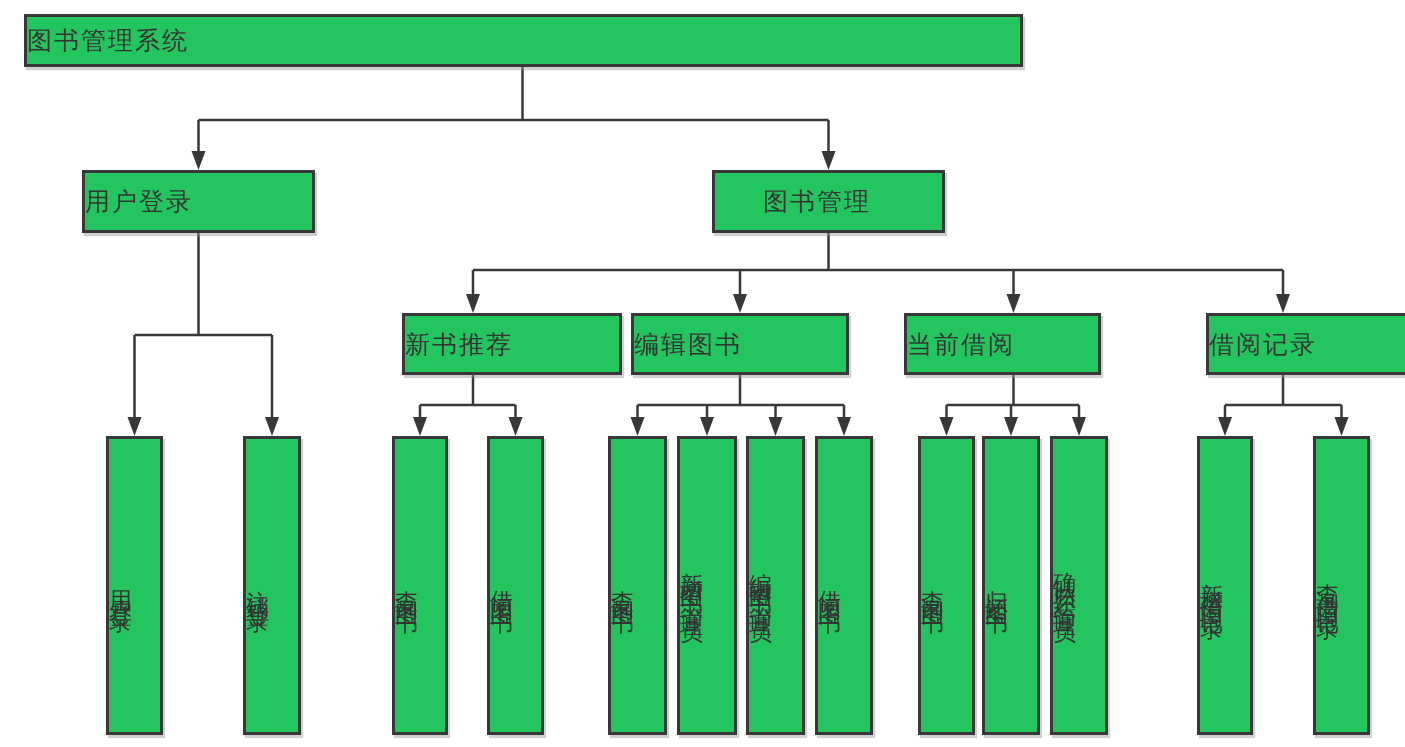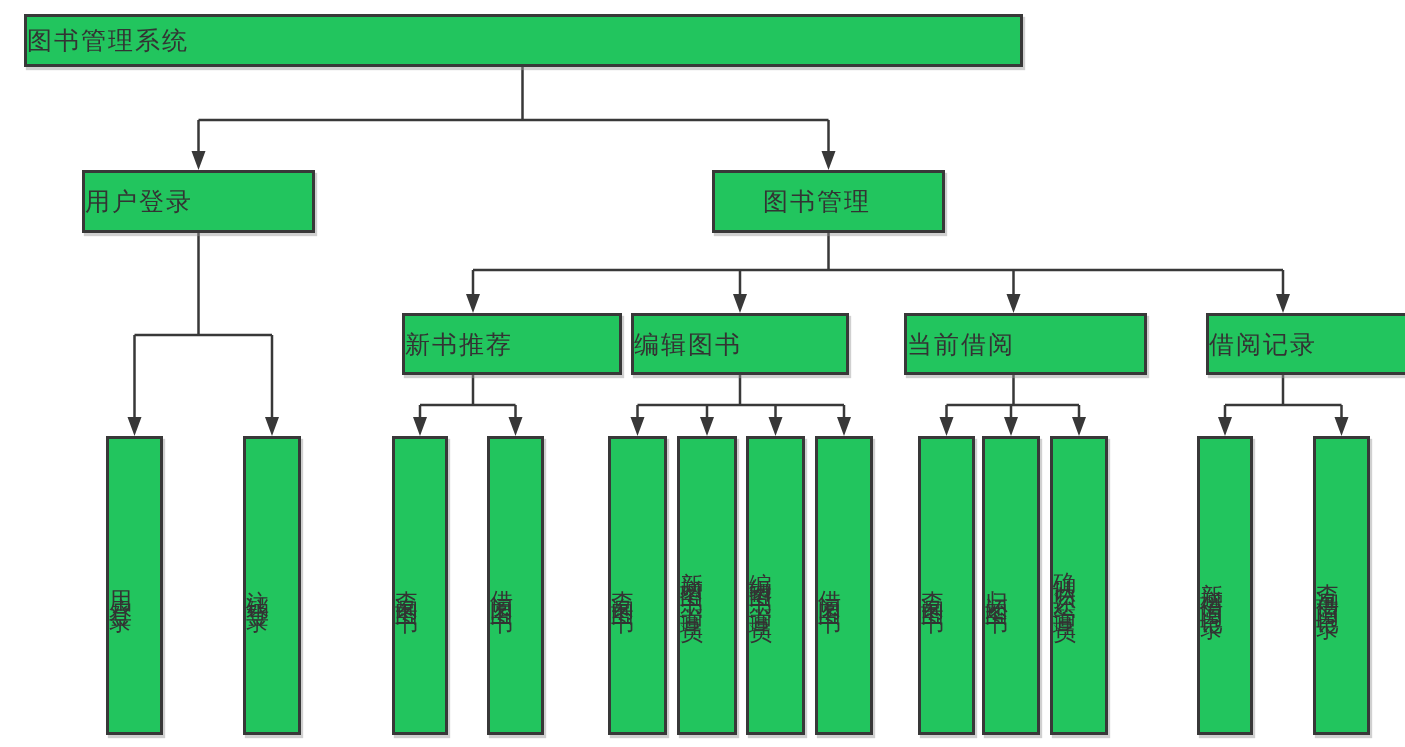--- a/index.html
+++ b/index.html
@@ -96,21 +96,21 @@
   <div class="node hbox" style="left:712px; top:170px; width:233px; height:63px;padding-left:48px;">
     <span class="lbl">图书管理</span>
   </div>
 
   <div class="node hbox" style="left:363px; top:313px; width:220px; height:62px;margin-left:39px;">
     <span class="lbl">新书推荐</span>
   </div>
   <div class="node hbox" style="left:631px; top:313px; width:218px; height:62px;">
     <span class="lbl">编辑图书</span>
   </div>
-  <div class="node hbox" style="left:904px; top:313px; width:243px; height:62px;">
+  <div class="node hbox" style="left:904px; top:313px; width:197px; height:62px;">
     <span class="lbl">当前借阅</span>
   </div>
   <div class="node hbox" style="left:1173px; top:313px; width:220px; height:62px;margin-left:33px;">
     <span class="lbl">借阅记录</span>
   </div>
 
   <div class="node vbox" style="left:106px; top:436px; width:57px; height:299px;">
     <span class="lbl">用户登录</span>
   </div>
   <div class="node vbox" style="left:243px; top:436px; width:58px; height:299px;">

